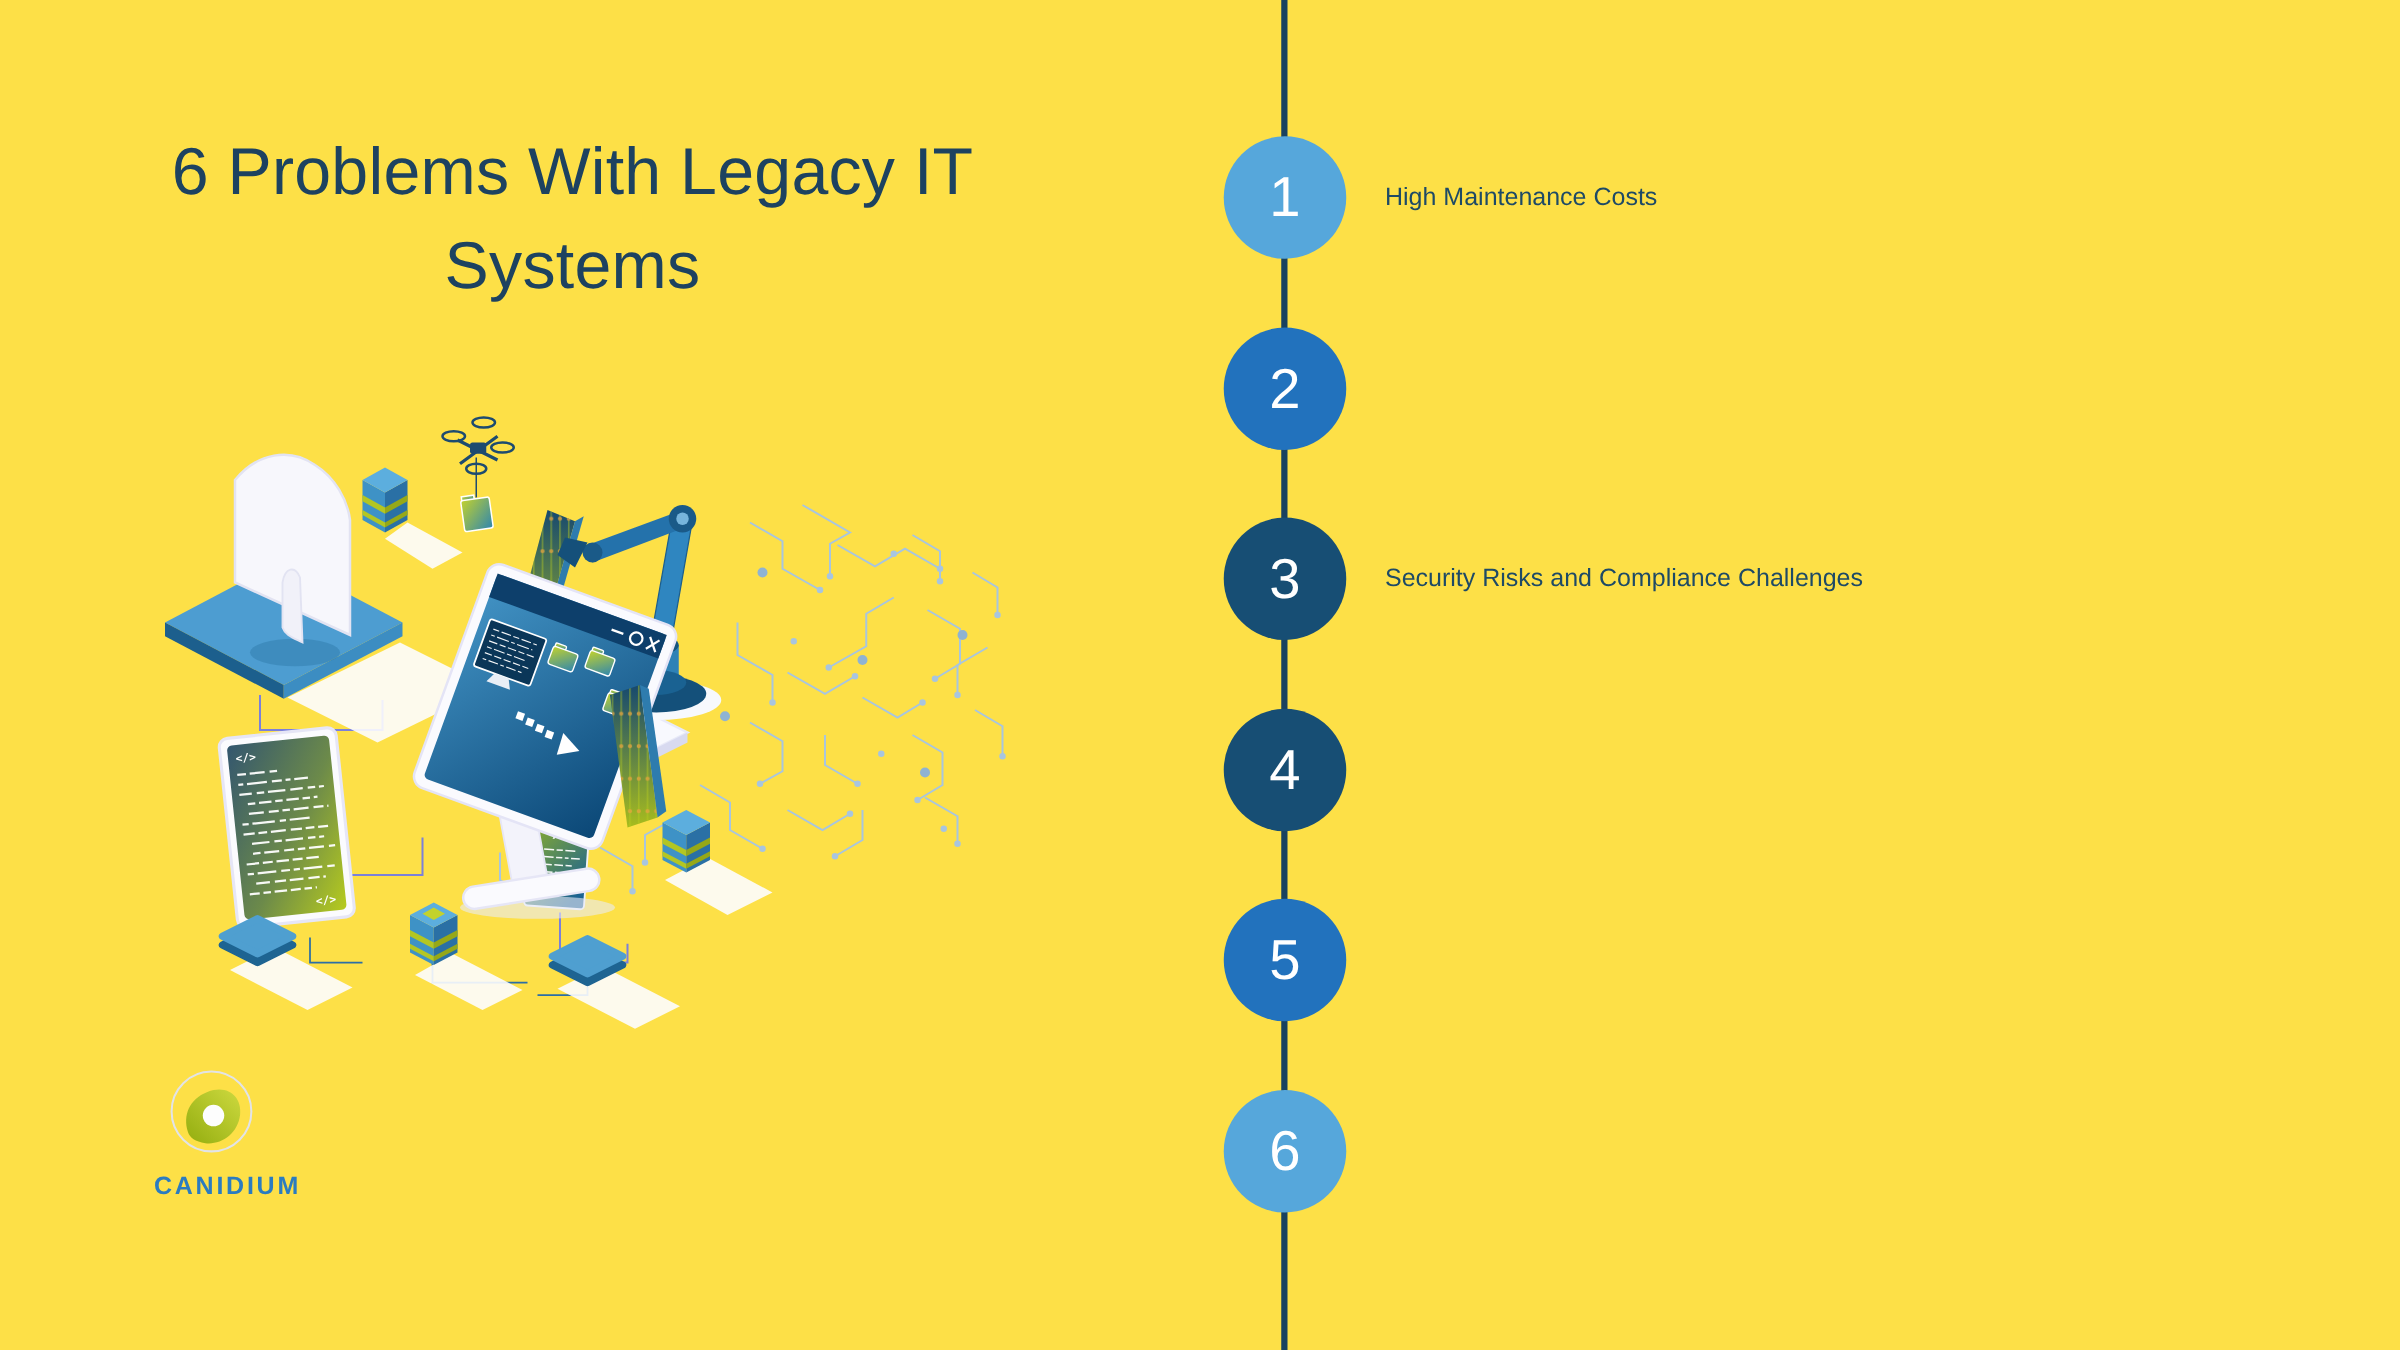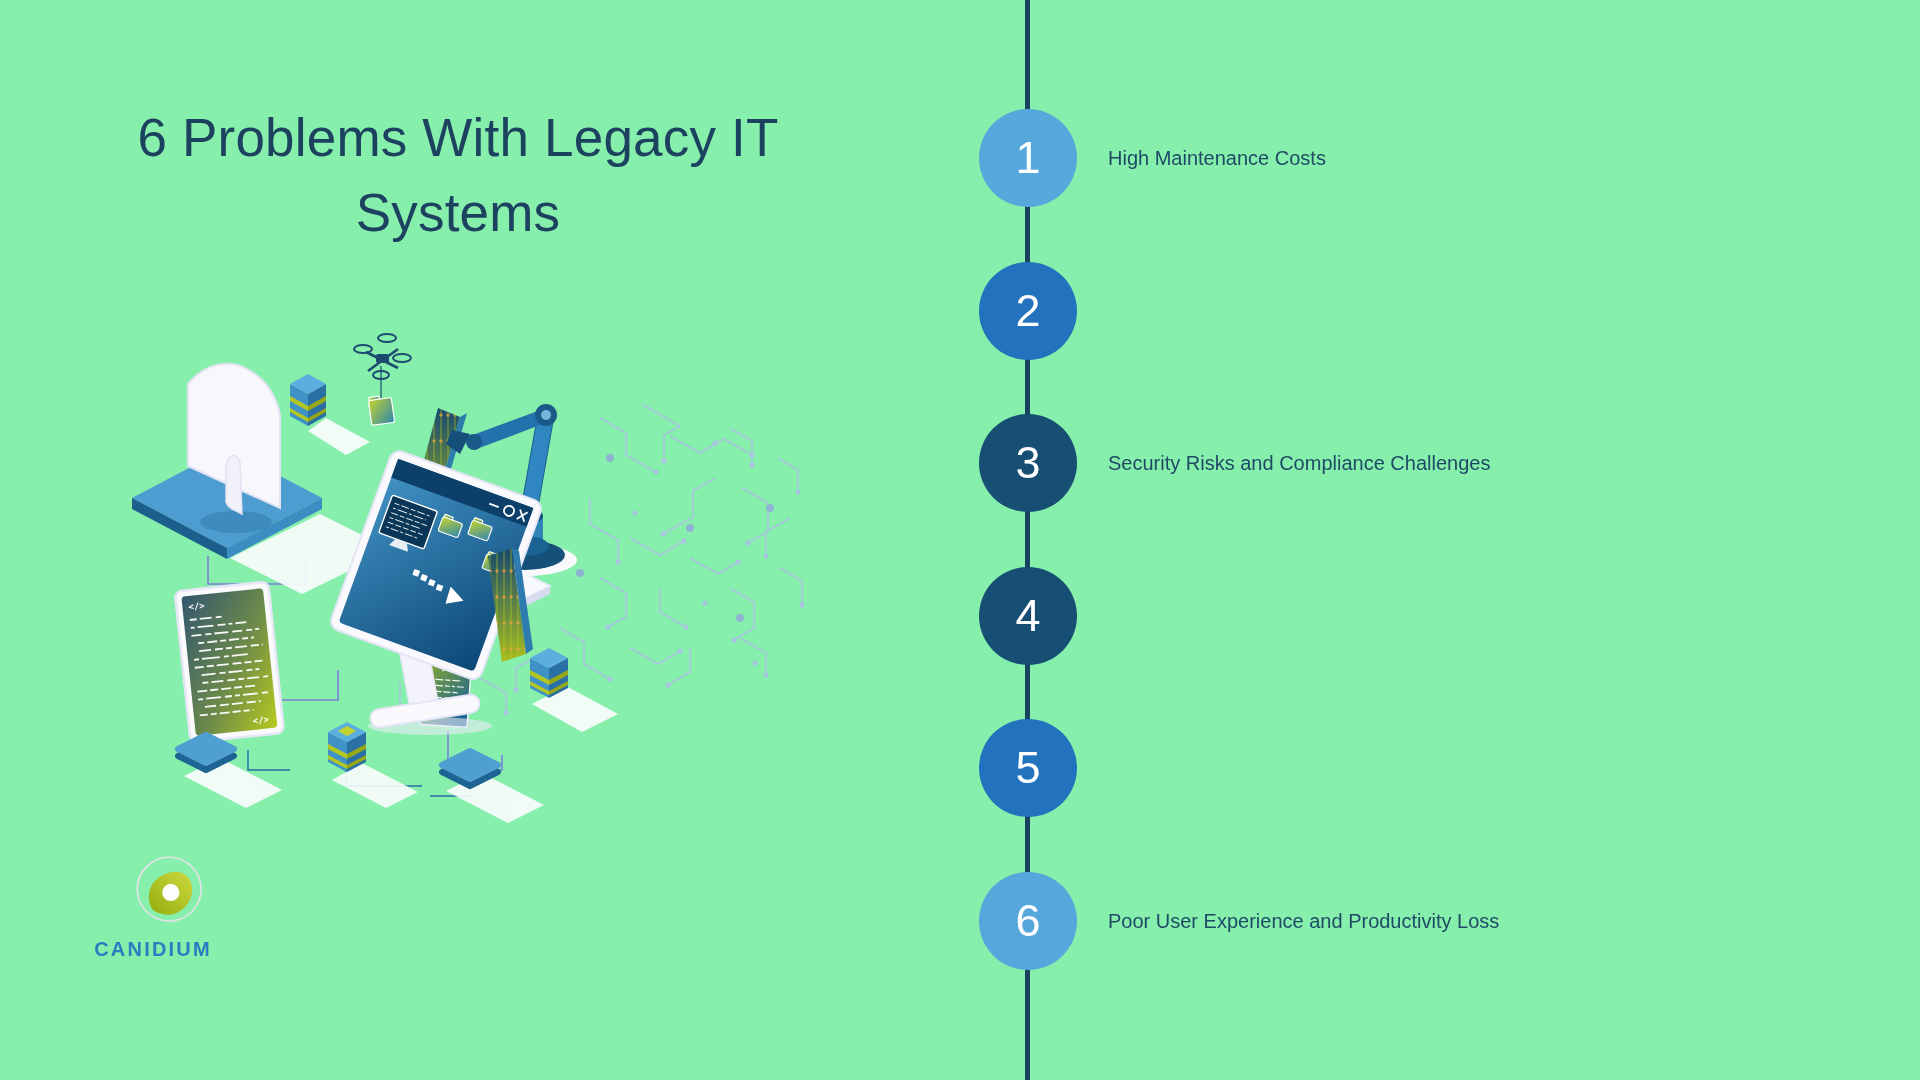--- a/index.html
+++ b/index.html
@@ -24,28 +24,28 @@
     width:98px;height:98px;border-radius:50%;
     display:flex;align-items:center;justify-content:center;
     color:#ffffff;font-size:45px;font-weight:400;flex:0 0 auto;
   }
   .tl-label{
     font-size:20px;color:#1e4a66;font-weight:400;white-space:nowrap;
   }
   .illustration{position:absolute;left:130px;top:318px;width:720px;height:540px;}
   .logo-mark{position:absolute;left:105px;top:845px;width:130px;height:90px;}
   .logo-word{
-    position:absolute;left:83px;top:938px;width:140px;text-align:center;
+    position:absolute;left:112px;top:938px;width:140px;text-align:center;
     font-size:20px;font-weight:bold;letter-spacing:2.2px;color:#2b7cc0;
   }
 </style>
 </head>
 <body>
 
-<div class="stage" style="background-color: #86efac;">
+<div class="stage" style="background-color: #fde047;">
 
   <div class="page-title" style="color: rgb(29, 66, 96);">6 Problems With Legacy IT Systems</div>
 
   <svg class="illustration" viewBox="0 0 720 540" aria-hidden="true">
     <defs>
       <linearGradient id="gScreen" x1="0" y1="0" x2="1" y2="1">
         <stop offset="0" stop-color="#4394c6"></stop>
           <stop offset="1" stop-color="#0b4776"></stop>
       </linearGradient>
       <linearGradient id="gFolder" x1="0" y1="0" x2="1" y2="1">
@@ -387,16 +387,15 @@
     <div class="tl-label" style="color: rgb(30, 74, 102);">Security Risks and Compliance Challenges</div>
   </div>
   <div class="tl-row" style="top:567px">
     <div class="tl-circle" style="background-color: rgb(23, 78, 116);">4</div>
   </div>
   <div class="tl-row" style="top:719px">
     <div class="tl-circle" style="background-color: rgb(34, 114, 189);">5</div>
   </div>
   <div class="tl-row" style="top:872px">
     <div class="tl-circle" style="background-color: rgb(86, 167, 219);">6</div>
-    <div class="tl-label" style="color: rgb(30, 74, 102);">Poor User Experience and Productivity Loss</div>
   </div>
 
 </div>
 
 </body></html>

